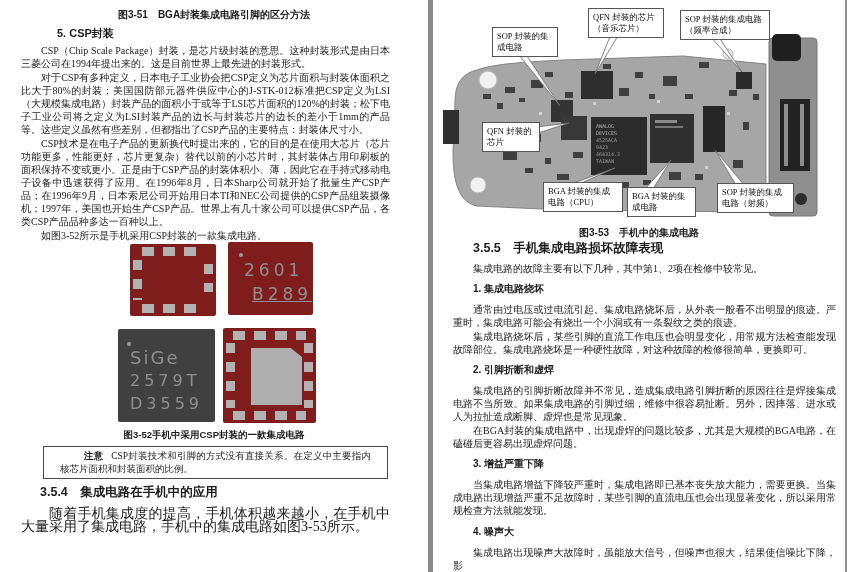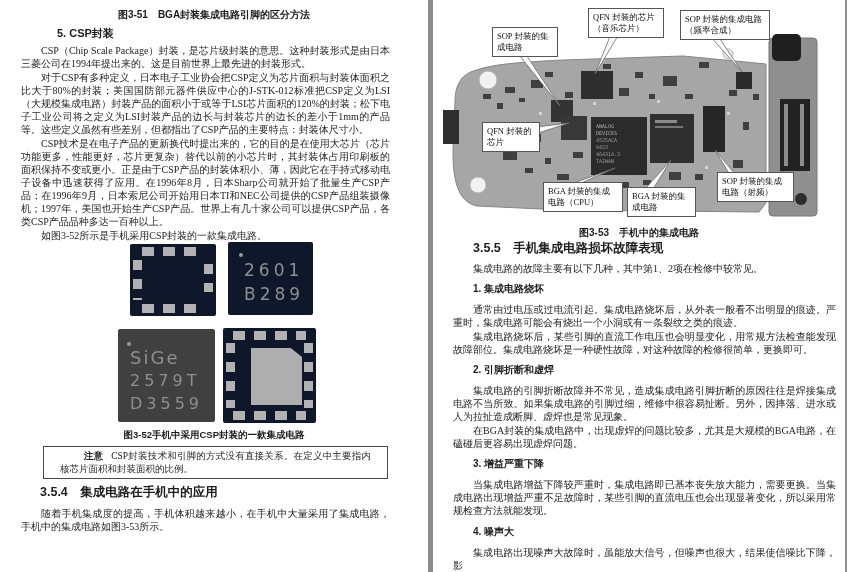--- a/index.html
+++ b/index.html
@@ -12,35 +12,35 @@
   .edge-line{position:absolute;left:845px;top:0;width:2px;height:572px;background:#919191;}
 
   
   .fig-ref{position:absolute;top:8px;left:0;width:428px;text-align:center;
            font:bold 10px "Liberation Sans",sans-serif;}
   .h-csp{position:absolute;top:26px;left:57px;margin:0;font:bold 11px "Liberation Sans",sans-serif;}
   .col-l{position:absolute;top:44px;left:21px;width:369px;font-size:10px;line-height:13px;text-align:justify;}
   .col-l p{margin:0 0 1px 0;text-indent:2em;}
 
   .fig52{position:absolute;top:242px;left:113px;width:205px;height:184px;}
-  .chip{position:absolute;background:#0f172a;border-radius:2px;}
+  .chip{position:absolute;background:#7f1d1d;border-radius:2px;}
   .pads-h{position:absolute;height:9px;background:repeating-linear-gradient(90deg,#b2b2b2 0 12px,rgba(0,0,0,0) 12px 21px);}
   .pads-v{position:absolute;width:9px;background:repeating-linear-gradient(180deg,#b2b2b2 0 10px,rgba(0,0,0,0) 10px 19px);}
   .chip-dot{position:absolute;width:4px;height:4px;border-radius:50%;background:#9a9a9a;}
   .chip-text{position:absolute;color:#8f8f8f;font-family:"DejaVu Sans",sans-serif;letter-spacing:4px;white-space:nowrap;}
   .center-pad{position:absolute;background:#aeaeae;
               clip-path:polygon(0 0,78% 0,100% 16%,100% 100%,0 100%);}
   .caption52{position:absolute;top:429px;left:0;width:428px;text-align:center;
              font:bold 9.5px "Liberation Sans",sans-serif;}
   .notebox{position:absolute;top:446px;left:43px;width:345px;box-sizing:border-box;
            border:1px solid #4a4a4a;padding:3px 16px;font-size:9.5px;line-height:12.5px;text-align:justify;}
   .notebox p{margin:0;text-indent:2.5em;}
   .note-label{font-family:"Liberation Sans",sans-serif;font-weight:bold;margin-right:8px;}
   .h354{position:absolute;top:484px;left:40px;margin:0;font:bold 12.5px "Liberation Sans",sans-serif;text-align:center;}
-  .p354{position:absolute;top:507px;left:21px;width:369px;margin:0;font-size:10px;line-height:13px;
+  .p354{position:absolute;top:507px;left:21px;width:369px;margin:0;font-size:14px;line-height:13px;
         text-indent:2em;text-align:justify;}
 
   
   .fig53{position:absolute;top:2px;left:10px;width:392px;height:222px;}
   .fig53 svg{position:absolute;left:0;top:0;}
   .callout{position:absolute;background:#ffffff;border:1px solid #555;
            font:8.5px/11px "Liberation Serif",serif;padding:3px 4px;color:#111;}
   .caption53{position:absolute;top:226px;left:0;width:412px;text-align:center;
              font:bold 10px "Liberation Sans",sans-serif;}
   .h355{position:absolute;top:240px;left:40px;margin:0;font:bold 12.5px "Liberation Sans",sans-serif;}
@@ -69,21 +69,21 @@
     <div class="fig52">
       <div class="chip" style="left:17px;top:2px;width:86px;height:72px;">
         <div class="pads-h" style="left:12px;right:14px;top:3px;"></div>
         <div class="pads-h" style="left:12px;right:14px;bottom:3px;"></div>
         <div class="pads-v" style="top:16px;bottom:16px;left:3px;"></div>
         <div class="pads-v" style="top:20px;bottom:24px;right:3px;"></div>
       </div>
       <div class="chip" style="left:115px;top:0;width:85px;height:73px;">
         <div class="chip-dot" style="left:11px;top:11px;"></div>
         <div class="chip-text" style="left:16px;top:18px;font-size:17px;">2601</div>
-        <div class="chip-text" style="left:16px;top:42px;font-size:17px;">B289</div>
+        <div class="chip-text" style="left:24px;top:42px;font-size:17px;text-decoration:underline;">B289</div>
       </div>
       <div class="chip" style="left:5px;top:87px;width:97px;height:93px;background:#404040;">
         <div class="chip-dot" style="left:9px;top:13px;"></div>
         <div class="chip-text" style="left:12px;top:18px;font-size:18px;letter-spacing:2px;">SiGe</div>
         <div class="chip-text" style="left:12px;top:42px;font-size:16px;">2579T</div>
         <div class="chip-text" style="left:12px;top:65px;font-size:16px;">D3559</div>
       </div>
       <div class="chip" style="left:110px;top:86px;width:93px;height:95px;">
         <div class="pads-h" style="left:10px;right:10px;top:3px;"></div>
         <div class="pads-h" style="left:10px;right:10px;bottom:3px;"></div>
@@ -192,21 +192,21 @@
           <polygon points="202,187 210,187 228,158"></polygon>
           <polygon points="293,183 301,183 272,148"></polygon>
         </g>
       </svg>
       <div class="callout" style="left:49px;top:25px;width:56px;">SOP 封装的集成电路</div>
       <div class="callout" style="left:237px;top:8px;width:80px;">SOP 封装的集成电路（频率合成）</div>
       <div class="callout" style="left:145px;top:6px;width:66px;">QFN 封装的芯片（音乐芯片）</div>
       <div class="callout" style="left:39px;top:120px;width:48px;">QFN 封装的芯片</div>
       <div class="callout" style="left:100px;top:180px;width:70px;">BGA 封装的集成电路（CPU）</div>
       <div class="callout" style="left:184px;top:185px;width:59px;">BGA 封装的集成电路</div>
-      <div class="callout" style="left:274px;top:170px;width:67px;">SOP 封装的集成电路（射频）</div>
+      <div class="callout" style="left:274px;top:181px;width:67px;">SOP 封装的集成电路（射频）</div>
     </div>
 
     <div class="caption53">图3-53　手机中的集成电路</div>
 
     <h2 class="h355">3.5.5　手机集成电路损坏故障表现</h2>
 
     <div class="col-r">
       <p>集成电路的故障主要有以下几种，其中第1、2项在检修中较常见。</p>
       <h4>1. 集成电路烧坏</h4>
       <p>通常由过电压或过电流引起。集成电路烧坏后，从外表一般看不出明显的痕迹。严重时，集成电路可能会有烧出一个小洞或有一条裂纹之类的痕迹。</p>

